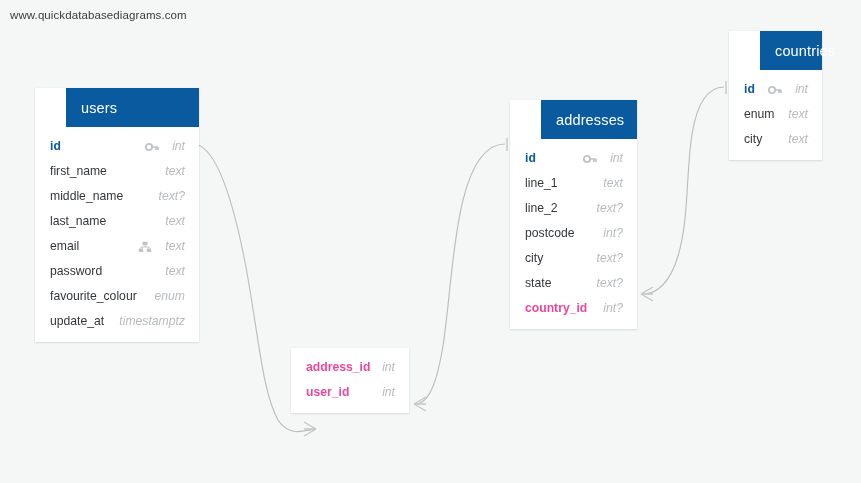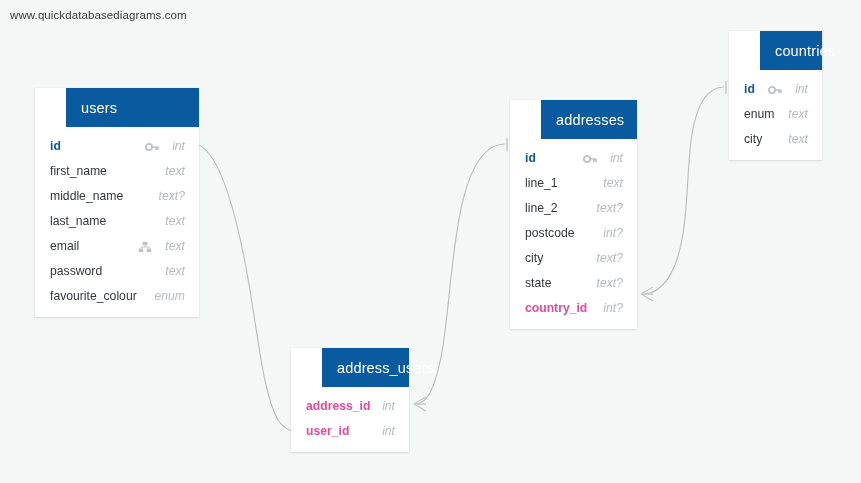--- a/index.html
+++ b/index.html
@@ -181,20 +181,24 @@
         <span class="field-type">text</span>
       </div>
       <div class="field-row">
         <span class="field-name">password</span>
         <span class="field-type">text</span>
       </div>
       <div class="field-row">
         <span class="field-name">favourite_colour</span>
         <span class="field-type">enum</span>
       </div>
+      <div class="field-row">
+        <span class="field-name">update_at</span>
+        <span class="field-type">timestamptz</span>
+      </div>
     </div>
   </div>
 
   <div class="table" id="tbl-addresses">
     <div class="table-header">addresses</div>
     <div class="table-body">
       <div class="field-row">
         <span class="field-name pk">id</span>
         <span class="field-icon">
             <svg width="14" height="12" viewBox="0 0 14 12">
@@ -249,21 +253,20 @@
         <span class="field-type">text</span>
       </div>
       <div class="field-row">
         <span class="field-name">city</span>
         <span class="field-type">text</span>
       </div>
     </div>
   </div>
 
   <div class="table" id="tbl-address_users">
-    <div class="table-header">address_users</div>
     <div class="table-body">
       <div class="field-row">
         <span class="field-name fk">address_id</span>
         <span class="field-type">int</span>
       </div>
       <div class="field-row">
         <span class="field-name fk">user_id</span>
         <span class="field-type">int</span>
       </div>
     </div>

